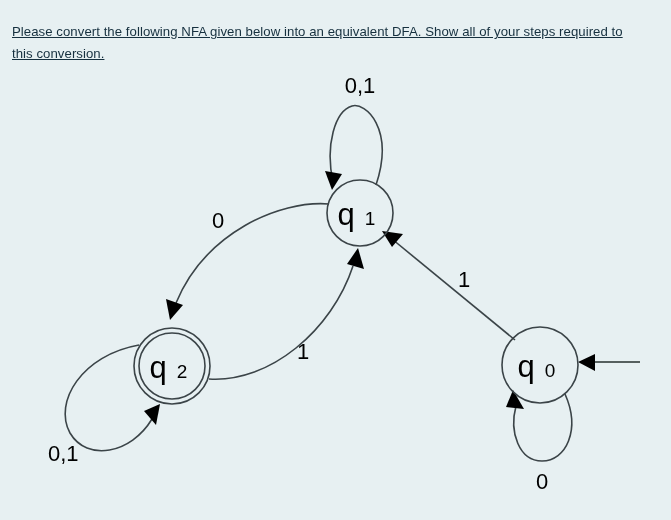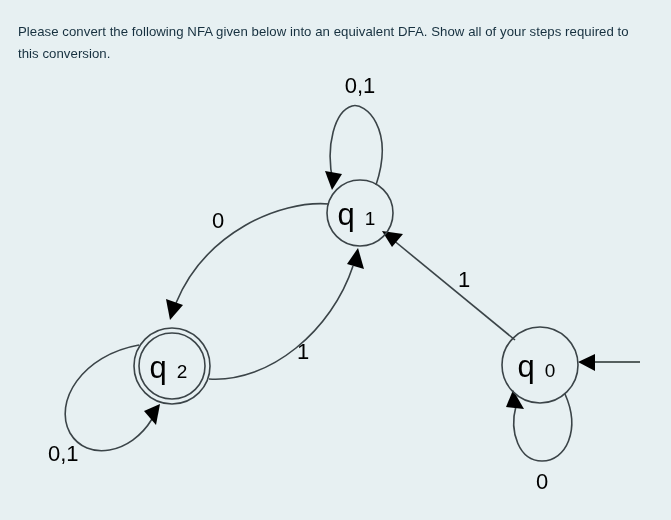--- a/index.html
+++ b/index.html
@@ -14,27 +14,28 @@
     overflow: hidden;
   }
   #page {
     position: relative;
     width: 671px;
     height: 520px;
     background: #e7f0f2;
   }
   #prompt {
     position: absolute;
-    left: 18px;
+    left: 12px;
     top: 8px;
     width: 620px;
     font-size: 13.2px;
     line-height: 1.62;
     color: #16303f;
     letter-spacing: 0.05px;
+    text-decoration: underline;
   }
   #diagram {
     position: absolute;
     left: 0;
     top: 0;
     width: 671px;
     height: 520px;
   }
   .state-label {
     font-family: "Liberation Sans", sans-serif;

